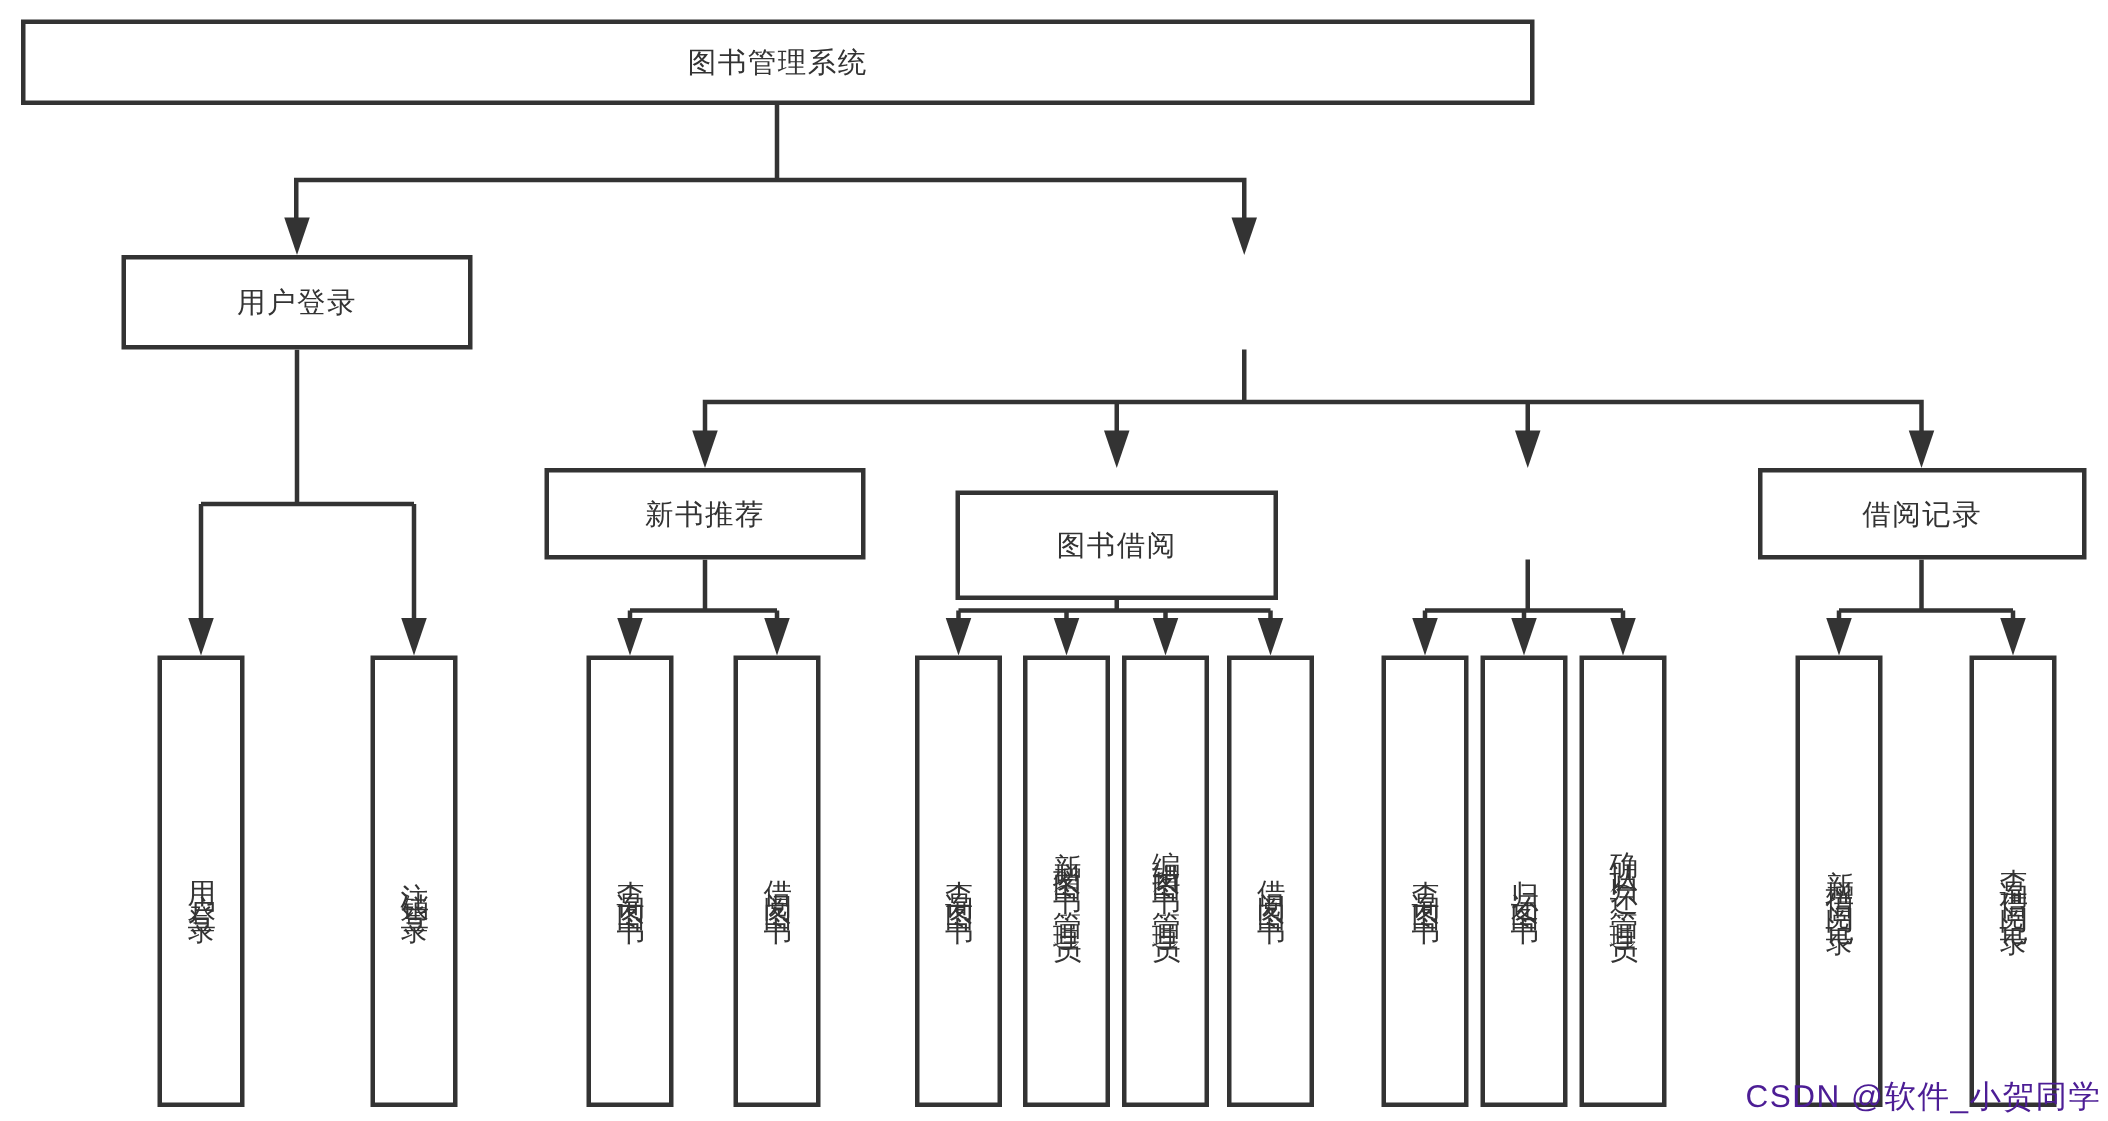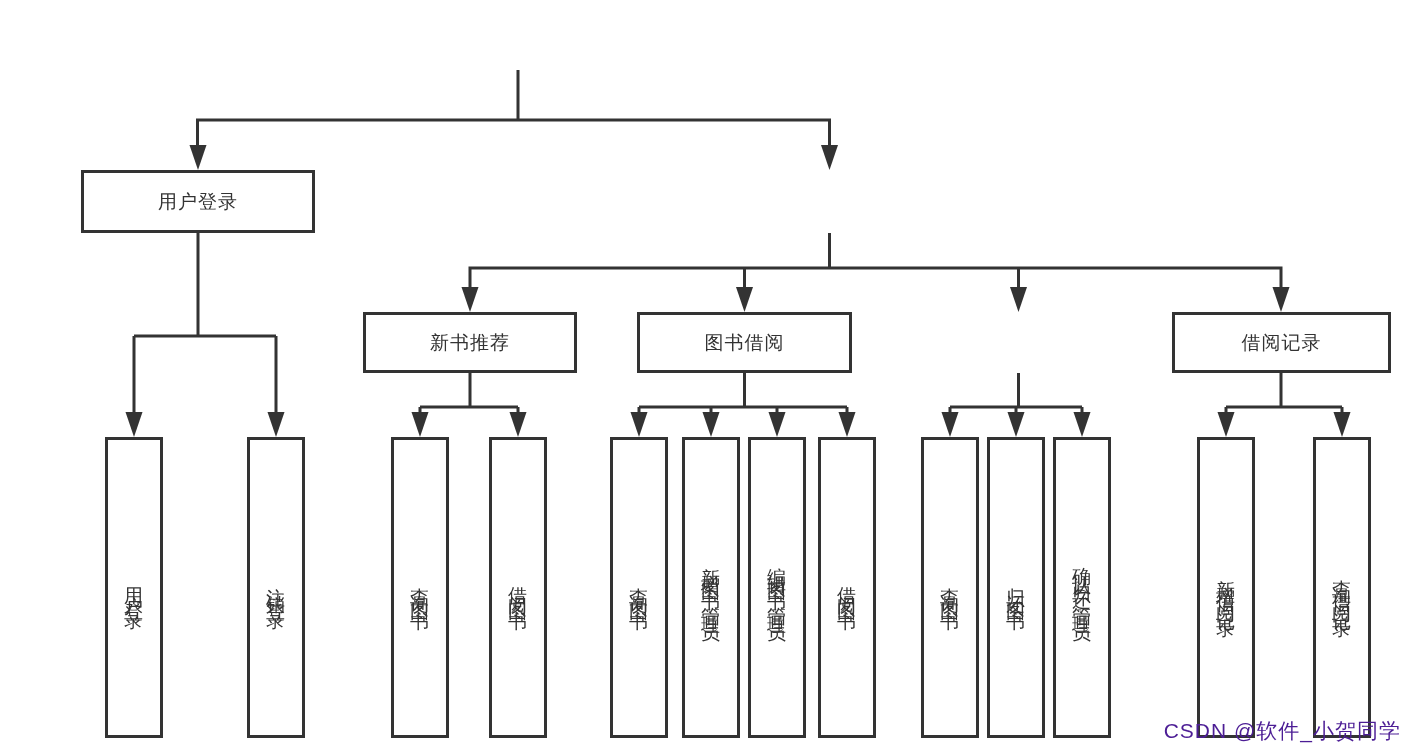--- a/index.html
+++ b/index.html
@@ -72,25 +72,26 @@
       <polygon points="768.5,412 785.5,412 777,437"></polygon>
       <polygon points="838.5,412 855.5,412 847,437"></polygon>
       <polygon points="941.5,412 958.5,412 950,437"></polygon>
       <polygon points="1007.5,412 1024.5,412 1016,437"></polygon>
       <polygon points="1073.5,412 1090.5,412 1082,437"></polygon>
       <polygon points="1217.5,412 1234.5,412 1226,437"></polygon>
       <polygon points="1333.5,412 1350.5,412 1342,437"></polygon>
     </g>
   </svg>
 
+  <div class="box hbox" style="left:14px;top:13px;width:1009px;height:57px;">图书管理系统</div>
 
   <div class="box hbox" style="left:81px;top:170px;width:234px;height:63px;">用户登录</div>
 
   <div class="box hbox" style="left:363px;top:312px;width:214px;height:61px;">新书推荐</div>
-  <div class="box hbox" style="left:637px;top:312px;width:215px;height:61px;">图书借阅</div>
+  <div class="box hbox" style="left:637px;top:327px;width:215px;height:73px;">图书借阅</div>
   <div class="box hbox" style="left:1172px;top:312px;width:219px;height:61px;">借阅记录</div>
 
   <div class="box vbox" style="left:105px;top:437px;width:58px;height:301px;">用户登录</div>
   <div class="box vbox" style="left:247px;top:437px;width:58px;height:301px;">注销登录</div>
 
   <div class="box vbox" style="left:391px;top:437px;width:58px;height:301px;">查询图书</div>
   <div class="box vbox" style="left:489px;top:437px;width:58px;height:301px;">借阅图书</div>
 
   <div class="box vbox" style="left:610px;top:437px;width:58px;height:301px;">查询图书</div>
   <div class="box vbox" style="left:682px;top:437px;width:58px;height:301px;">新增图书（管理员）</div>

